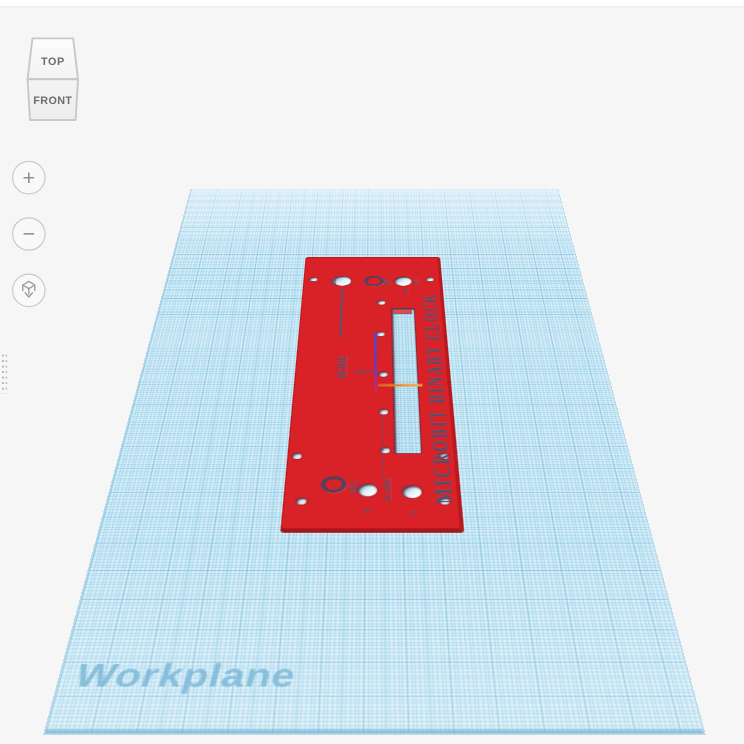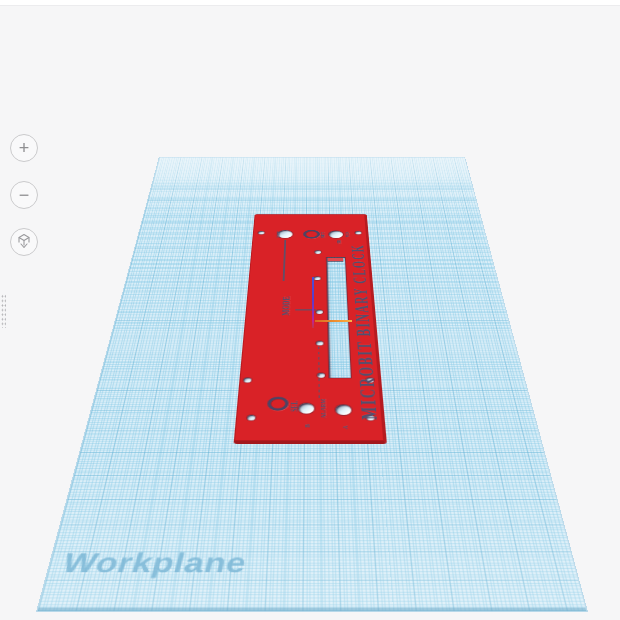--- a/index.html
+++ b/index.html
@@ -180,20 +180,40 @@
         <div class="elabel" style="left:62px;top:366px;font-size:6.5px;">B</div>
         <div class="elabel" style="left:95px;top:368px;font-size:6.5px;">A</div>
         <div class="elabel" style="left:118px;top:212px;font-size:18px;letter-spacing:2.5px;">MICROBIT BINARY CLOCK</div>
       </div>
     </div>
   </div>
 
   <div class="overlay axis-v"></div>
   <div class="overlay axis-h"></div>
 
+  <div class="overlay viewcube">
+    <svg width="48" height="78" viewBox="0 0 48 78">
+      <defs>
+        <linearGradient id="faceTop" x1="0" y1="0" x2="0" y2="1">
+          <stop offset="0" stop-color="#fcfcfc"></stop>
+            <stop offset="1" stop-color="#f3f3f4"></stop>
+        </linearGradient>
+        <linearGradient id="faceFront" x1="0" y1="0" x2="0" y2="1">
+          <stop offset="0" stop-color="#f4f4f5"></stop>
+            <stop offset="1" stop-color="#ededee"></stop>
+        </linearGradient>
+      </defs>
+      <g stroke="#c8c8ca" stroke-width="1.6" stroke-linejoin="round">
+        <path d="M7,4 L41,4 L45,38 L3,38 Z" fill="url(#faceTop)"></path>
+        <path d="M3,38 L45,38 L43,72 L5,72 Z" fill="url(#faceFront)"></path>
+      </g>
+      <text x="24" y="26" text-anchor="middle" font-family="Liberation Sans, sans-serif" font-size="9" font-weight="bold" letter-spacing="0.5" fill="#6e6e71">TOP</text>
+      <text x="24" y="59" text-anchor="middle" font-family="Liberation Sans, sans-serif" font-size="9" font-weight="bold" letter-spacing="0.3" fill="#6e6e71">FRONT</text>
+    </svg>
+  </div>
 
   <div class="navbtn zoom-in">
     <span>+</span>
   </div>
   <div class="navbtn zoom-out">
     <span>−</span>
   </div>
   <div class="navbtn fit-view">
     <span>
       <svg width="16" height="16" viewBox="0 0 16 16" fill="none" stroke="#9a9a9d" stroke-width="1.1" stroke-linejoin="round">

